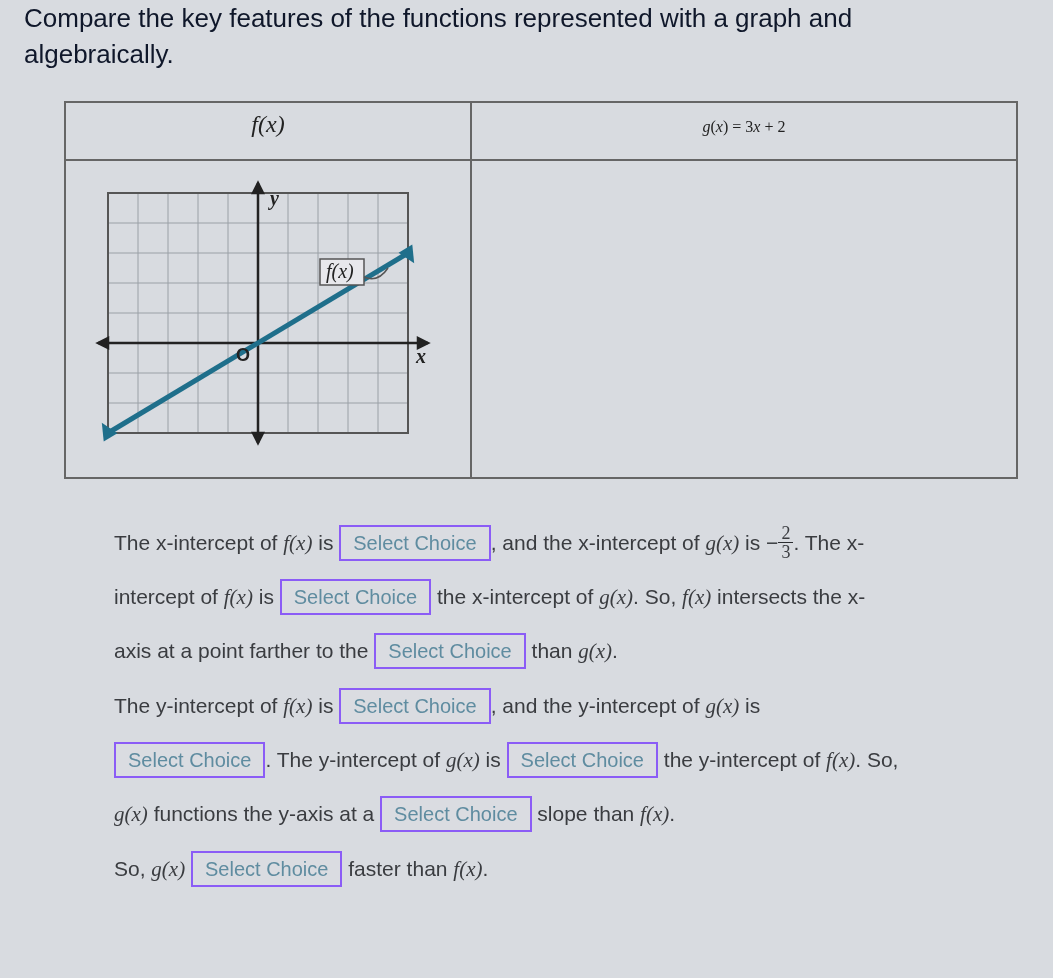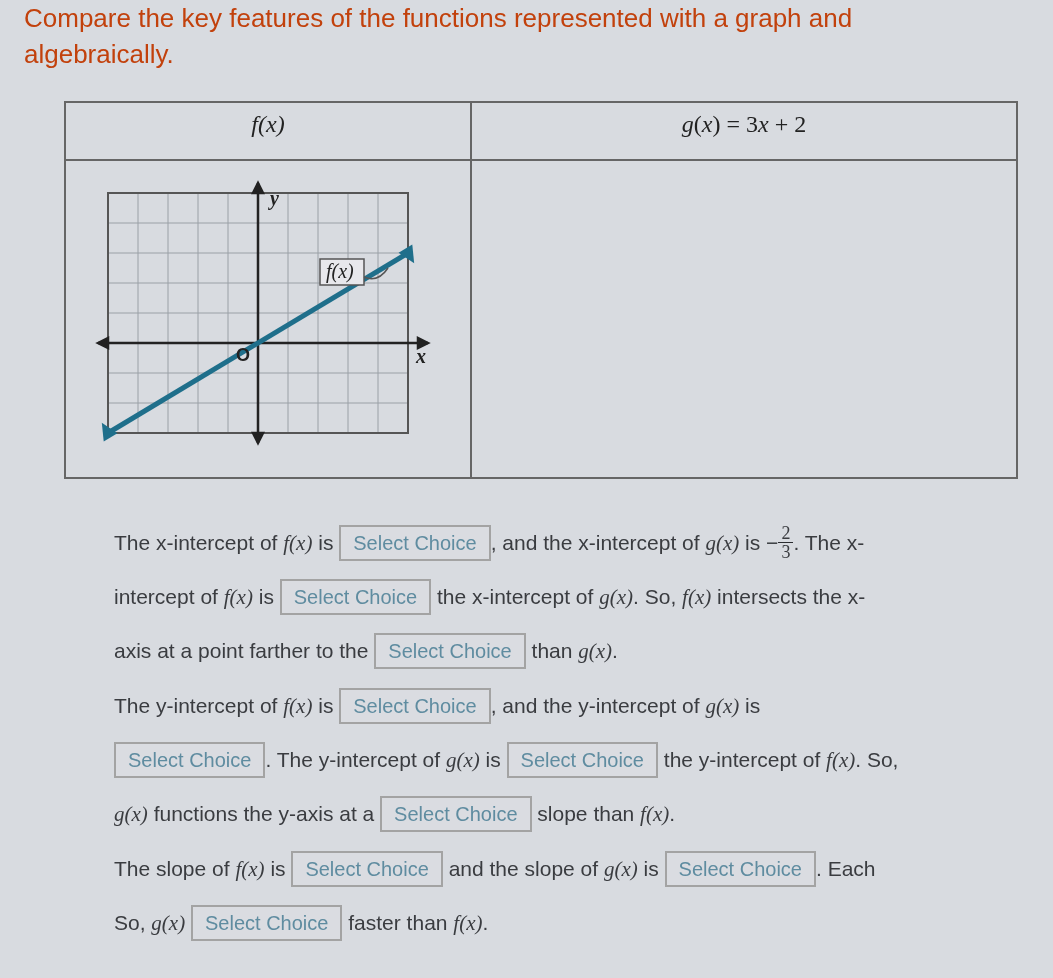--- a/index.html
+++ b/index.html
@@ -11,21 +11,21 @@
     width: 1053px;
   }
   .page {
     padding: 0 24px 40px 24px;
   }
   .prompt {
     font-size: 26px;
     line-height: 1.4;
     padding-top: 0;
     margin-bottom: 28px;
-    color: #c2410c;
+    color: #0f172a;
   }
   .comp-table {
     border-collapse: collapse;
     margin-left: 40px;
     margin-bottom: 40px;
   }
   .comp-table td, .comp-table th {
     border: 2px solid #666;
     padding: 8px 12px;
     vertical-align: top;
@@ -59,21 +59,21 @@
   }
   .answer-block p {
     margin: 0 0 6px 0;
   }
   .fn {
     font-style: italic;
     font-family: "Times New Roman", Times, serif;
   }
   .select-box {
     display: inline-block;
-    border: 2px solid #a3a3a3;
+    border: 2px solid #8b5cf6;
     padding: 4px 12px;
     color: #5f8ca0;
     font-size: 20px;
     vertical-align: baseline;
     background: rgba(255,255,255,0.05);
     line-height: 1.2;
   }
   .frac {
     display: inline-block;
     vertical-align: middle;
@@ -82,21 +82,21 @@
     font-size: 18px;
     line-height: 1;
     position: relative;
     top: -2px;
   }
   .frac .num { display:block; border-bottom:1.5px solid #2a2c30; padding:0 3px;}
   .frac .den { display:block; padding:0 3px;}
   .gx-head {
     font-family: "Times New Roman", Times, serif;
     font-style: italic;
-    font-size: 24px;
+    font-size: 16px;
   }
   .gx-head .roman { font-style: normal; }
 </style>
 </head>
 <body>
 
 <div class="page">
 
   <div class="prompt">
     <span>Compare the key features of the functions represented with a graph and</span><br>
@@ -188,23 +188,20 @@
     </p>
 
     <p>
       <span class="select-box">Select Choice</span><span>. The y-intercept of </span><span class="fn">g(x)</span><span> is </span><span class="select-box">Select Choice</span><span> the y-intercept of </span><span class="fn">f(x)</span><span>. So,</span>
     </p>
 
     <p>
       <span class="fn">g(x)</span><span> functions the y-axis at a </span><span class="select-box">Select Choice</span><span> slope than </span><span class="fn">f(x)</span><span>.</span>
     </p>
 
-    <p>
-      <span>The slope of </span><span class="fn">f(x)</span><span> is </span><span class="select-box">Select Choice</span><span> and the slope of </span><span class="fn">g(x)</span><span> is </span><span class="select-box">Select Choice</span><span>. Each</span>
-    </p>
 
 
     <p>
       <span>So, </span><span class="fn">g(x)</span><span> </span><span class="select-box">Select Choice</span><span> faster than </span><span class="fn">f(x)</span><span>.</span>
     </p>
 
   </div>
 
 </div>
 

